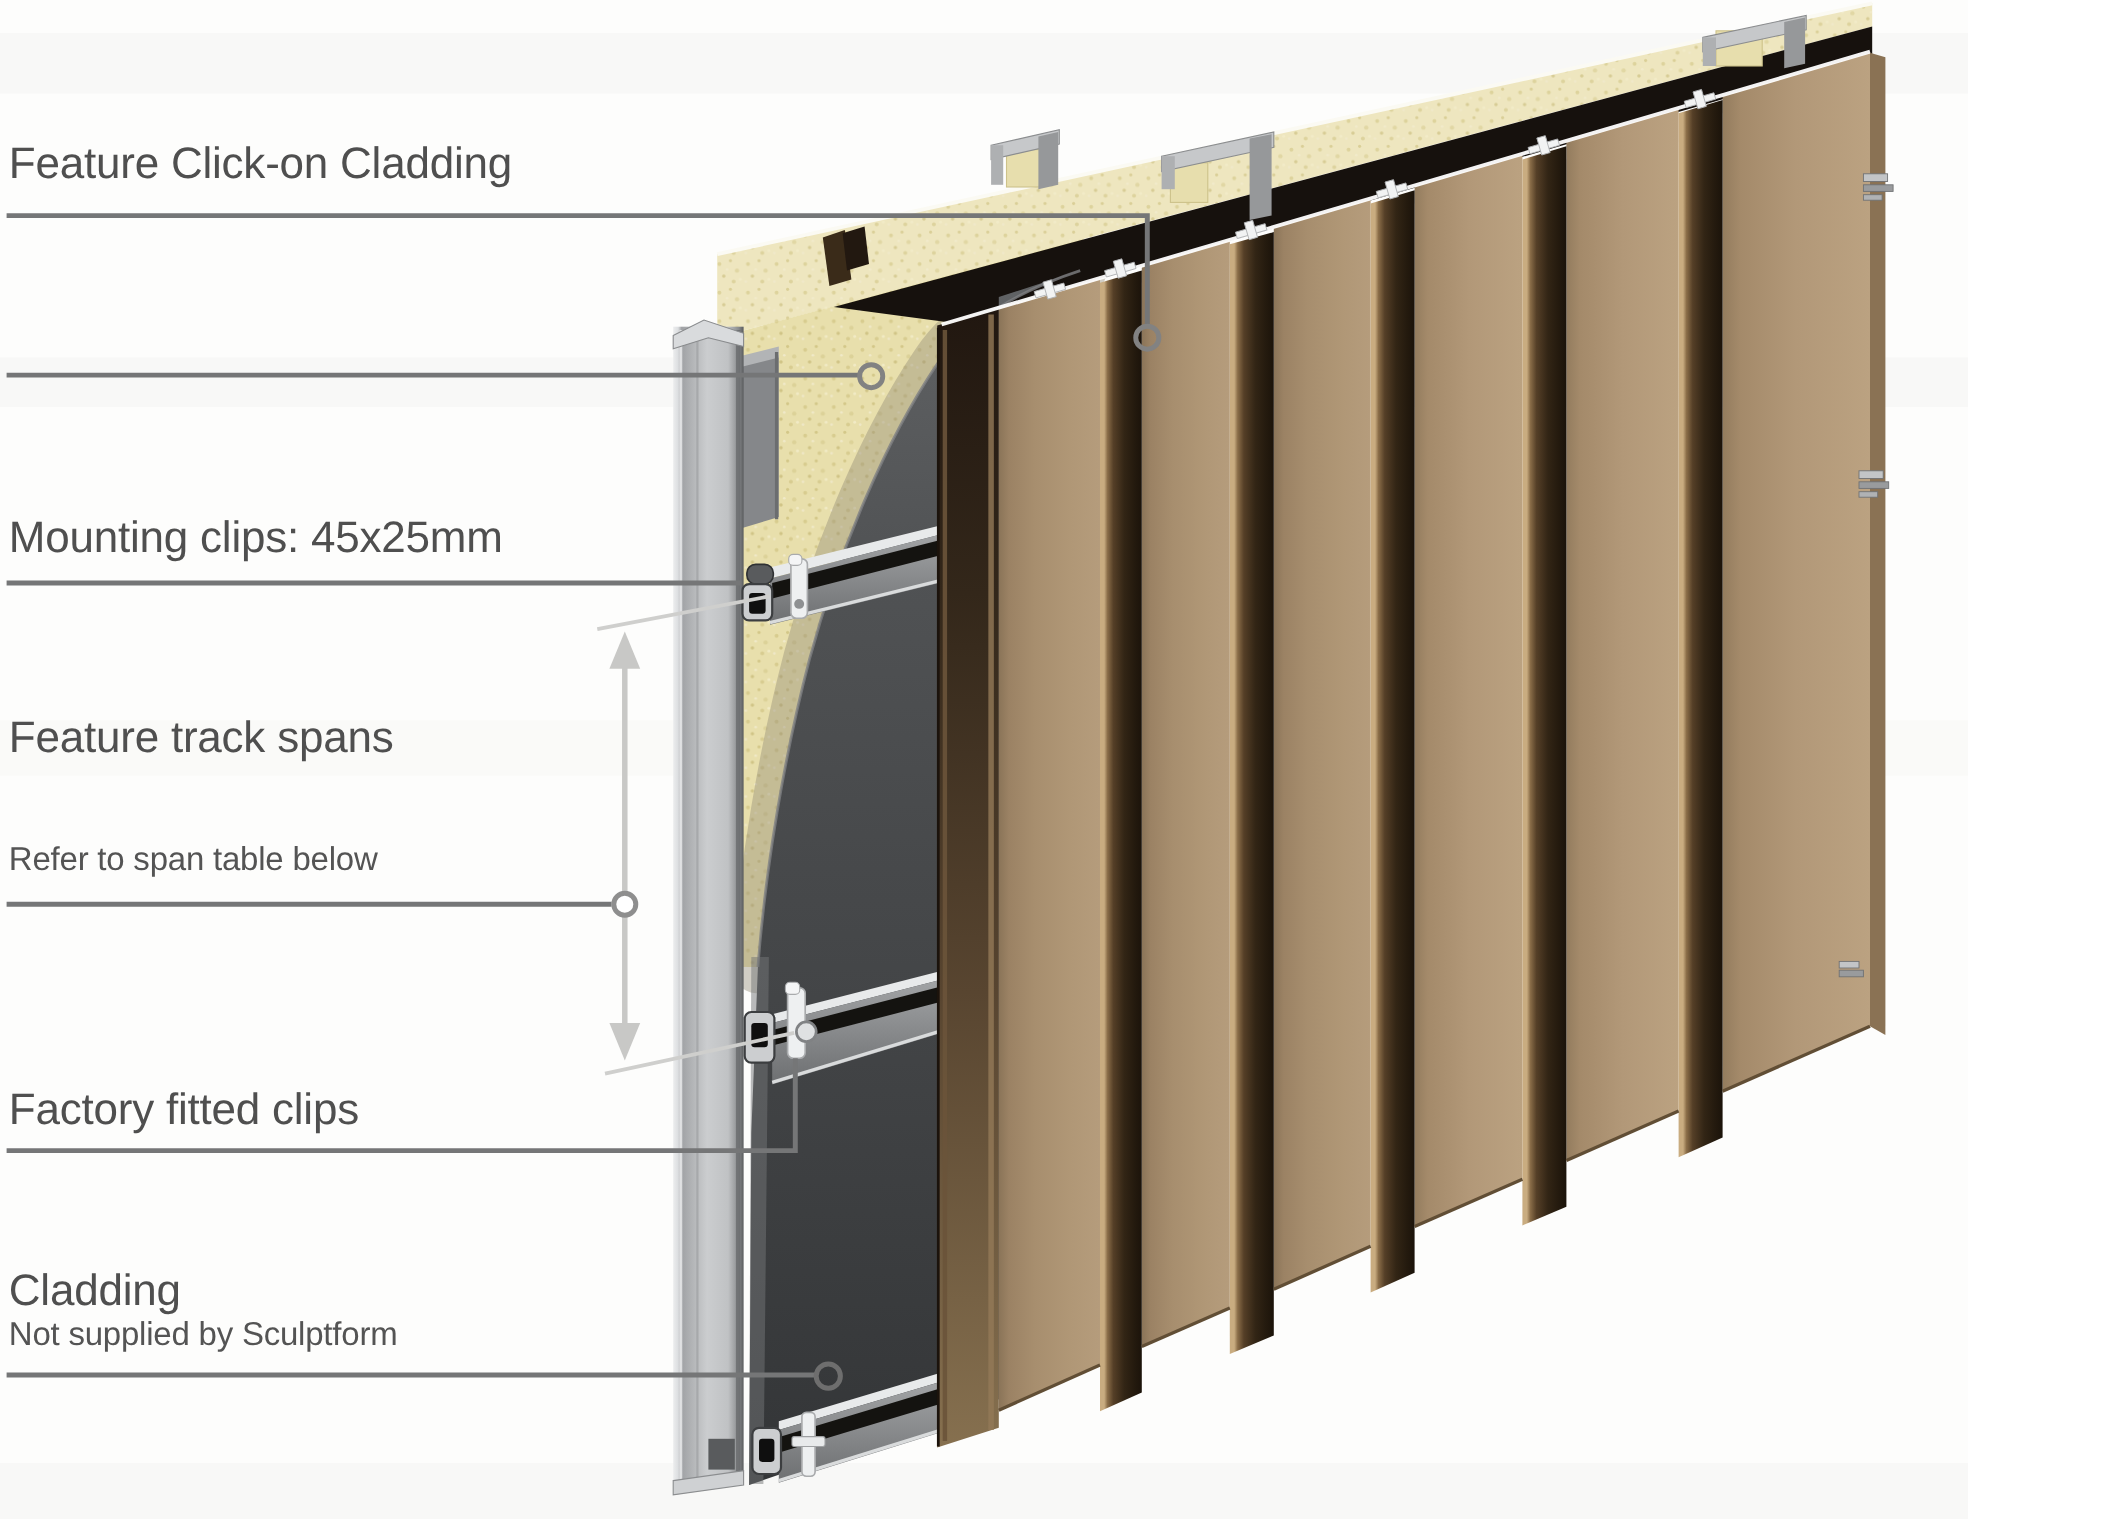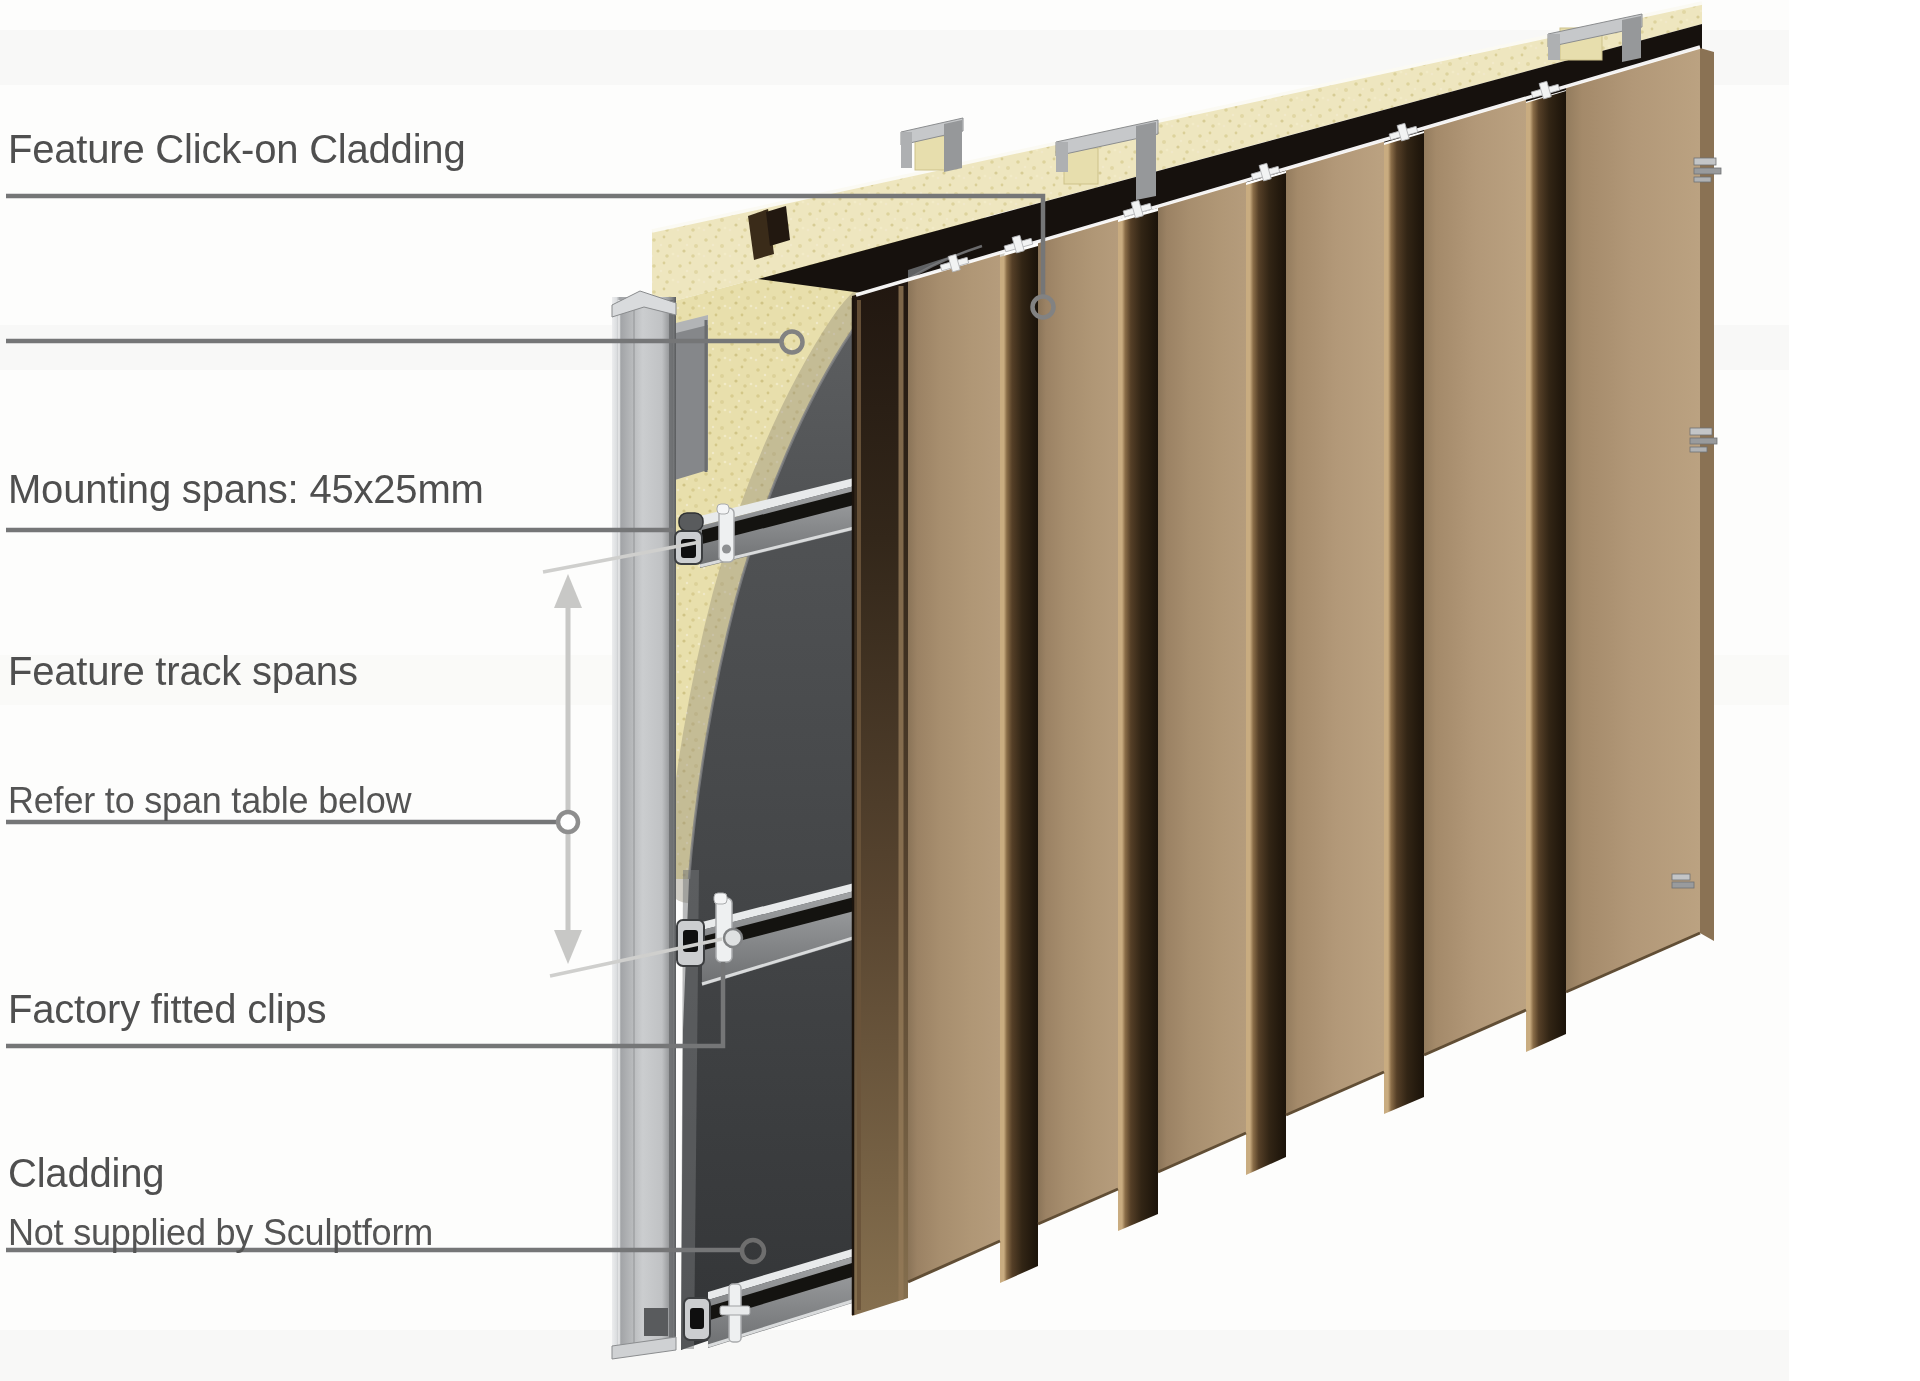--- a/index.html
+++ b/index.html
@@ -6,21 +6,21 @@
   .stage{
     position:relative;width:1764px;height:1381px;overflow:hidden;
     background:#fca5a5;font-family:"Liberation Sans",sans-serif;padding-left:25px;
   }
   .art{position:absolute;left:0;top:0;width:1920px;height:1381px;}
   .lbl{
     position:absolute;left:8px;color:#4f4f4f;font-weight:300;
     letter-spacing:-0.2px;white-space:nowrap;line-height:1.05;
   }
   .lbl-big{font-size:40px;}
-  .lbl-small{font-size:36px;color:#545454;margin-top:16px;}
+  .lbl-small{font-size:30px;color:#545454;}
 </style>
 </head>
 <body>
 
 <div class="stage">
 
 <svg class="art" viewBox="0 0 1920 1381">
   <defs>
     <pattern id="spk" width="26" height="26" patternUnits="userSpaceOnUse">
       <circle cx="4" cy="6" r="1.8" fill="#d2c685"></circle>
@@ -306,20 +306,20 @@
     </g>
 
     <circle cx="1043" cy="307" r="10.5" fill="none" stroke="#828282" stroke-width="4.5"></circle>
     <circle cx="792" cy="342" r="10.5" fill="none" stroke="#828282" stroke-width="4.5"></circle>
     <circle cx="568" cy="822" r="10" fill="#ffffff" stroke="#8e8e8e" stroke-width="4.5"></circle>
     <circle cx="753" cy="1251" r="11" fill="none" stroke="#6e6e6e" stroke-width="4.5"></circle>
   </g>
 </svg>
 
 <div class="lbl lbl-big" style="top:128px;">Feature Click-on Cladding</div>
-<div class="lbl lbl-big" style="top:468px;">Mounting spans: 45x25mm</div>
+<div class="lbl lbl-big" style="top:468px;">Mounting clips: 45x25mm</div>
 <div class="lbl lbl-big" style="top:650px;">Feature track spans</div>
 <div class="lbl lbl-small" style="top:766px;">Refer to span table below</div>
 <div class="lbl lbl-big" style="top:988px;text-align:right;">Factory fitted clips</div>
 <div class="lbl lbl-big" style="top:1152px;">Cladding</div>
 <div class="lbl lbl-small" style="top:1198px;">Not supplied by Sculptform</div>
 
 </div>
 
 </body></html>

